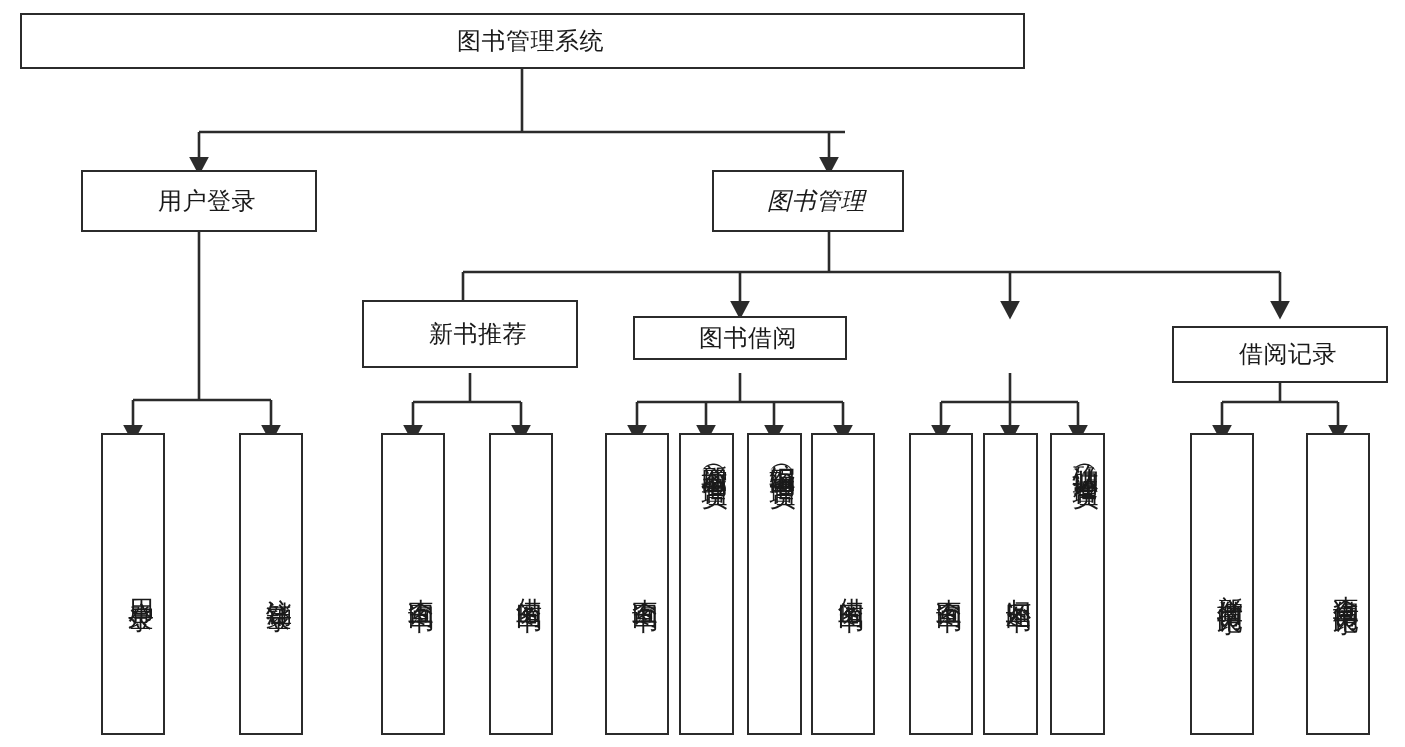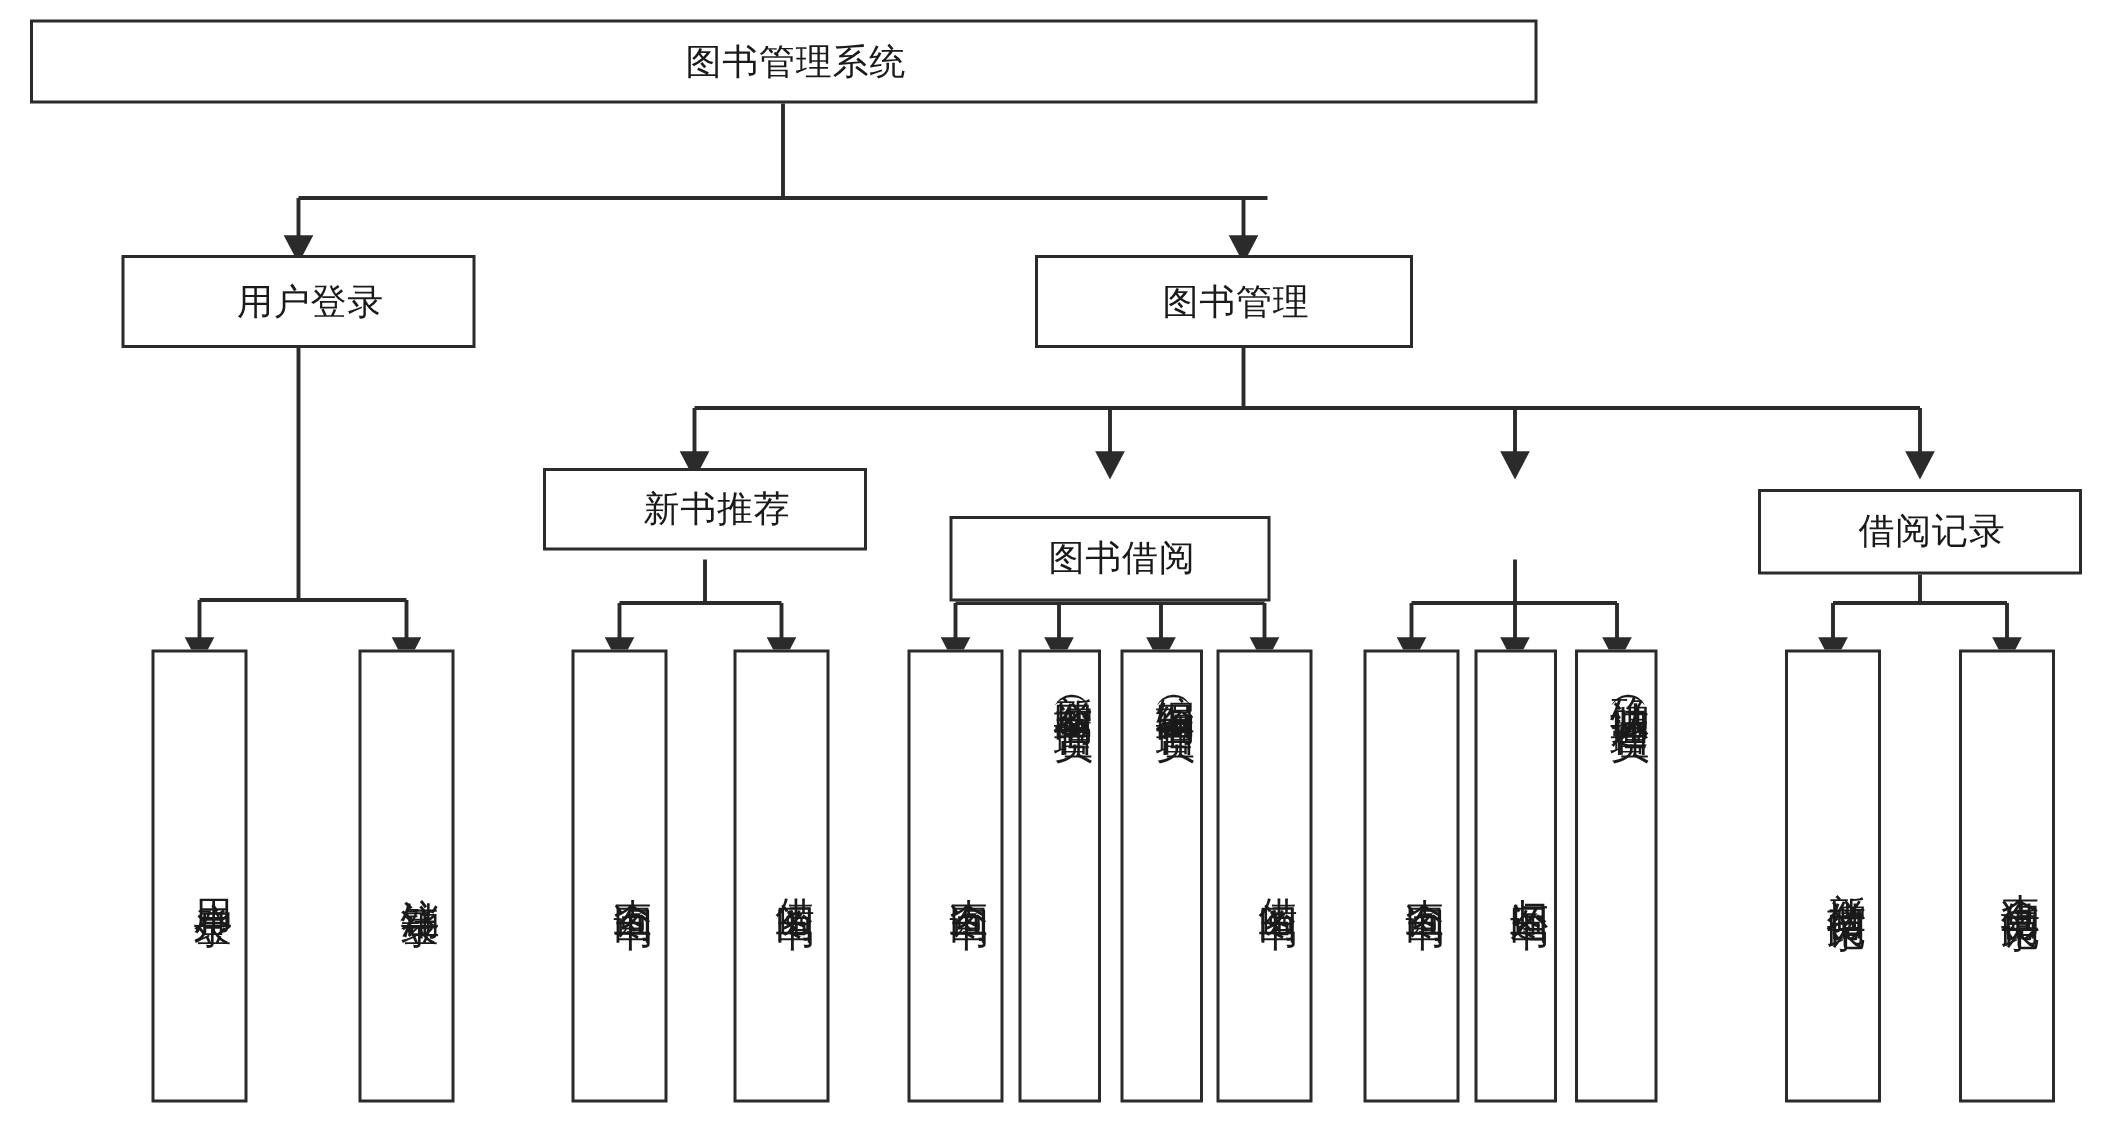--- a/index.html
+++ b/index.html
@@ -126,28 +126,28 @@
     </g>
   </svg>
 
   <div class="node horiz" style="left:20px; top:13px; width:1005px; height:56px;">
     <span class="label">图书管理系统</span>
   </div>
 
   <div class="node horiz" style="left:81px; top:170px; width:236px; height:62px;">
     <span class="label">用户登录</span>
   </div>
-  <div class="node horiz" style="left:690px; top:170px; width:252px; height:62px;">
+  <div class="node horiz" style="left:712px; top:170px; width:192px; height:62px;font-style:italic;">
     <span class="label">图书管理</span>
   </div>
 
-  <div class="node horiz" style="left:362px; top:312px; width:216px; height:55px;">
+  <div class="node horiz" style="left:362px; top:300px; width:216px; height:68px;">
     <span class="label">新书推荐</span>
   </div>
-  <div class="node horiz" style="left:633px; top:316px; width:214px; height:57px;margin-top:28px;">
+  <div class="node horiz" style="left:633px; top:316px; width:214px; height:44px;">
     <span class="label">图书借阅</span>
   </div>
   <div class="node horiz" style="left:1172px; top:326px; width:216px; height:57px;">
     <span class="label">借阅记录</span>
   </div>
 
   <div class="node vert centered" style="left:101px; top:433px; width:64px; height:302px;">
     <span class="label">用户登录</span>
   </div>
   <div class="node vert centered" style="left:239px; top:433px; width:64px; height:302px;">

